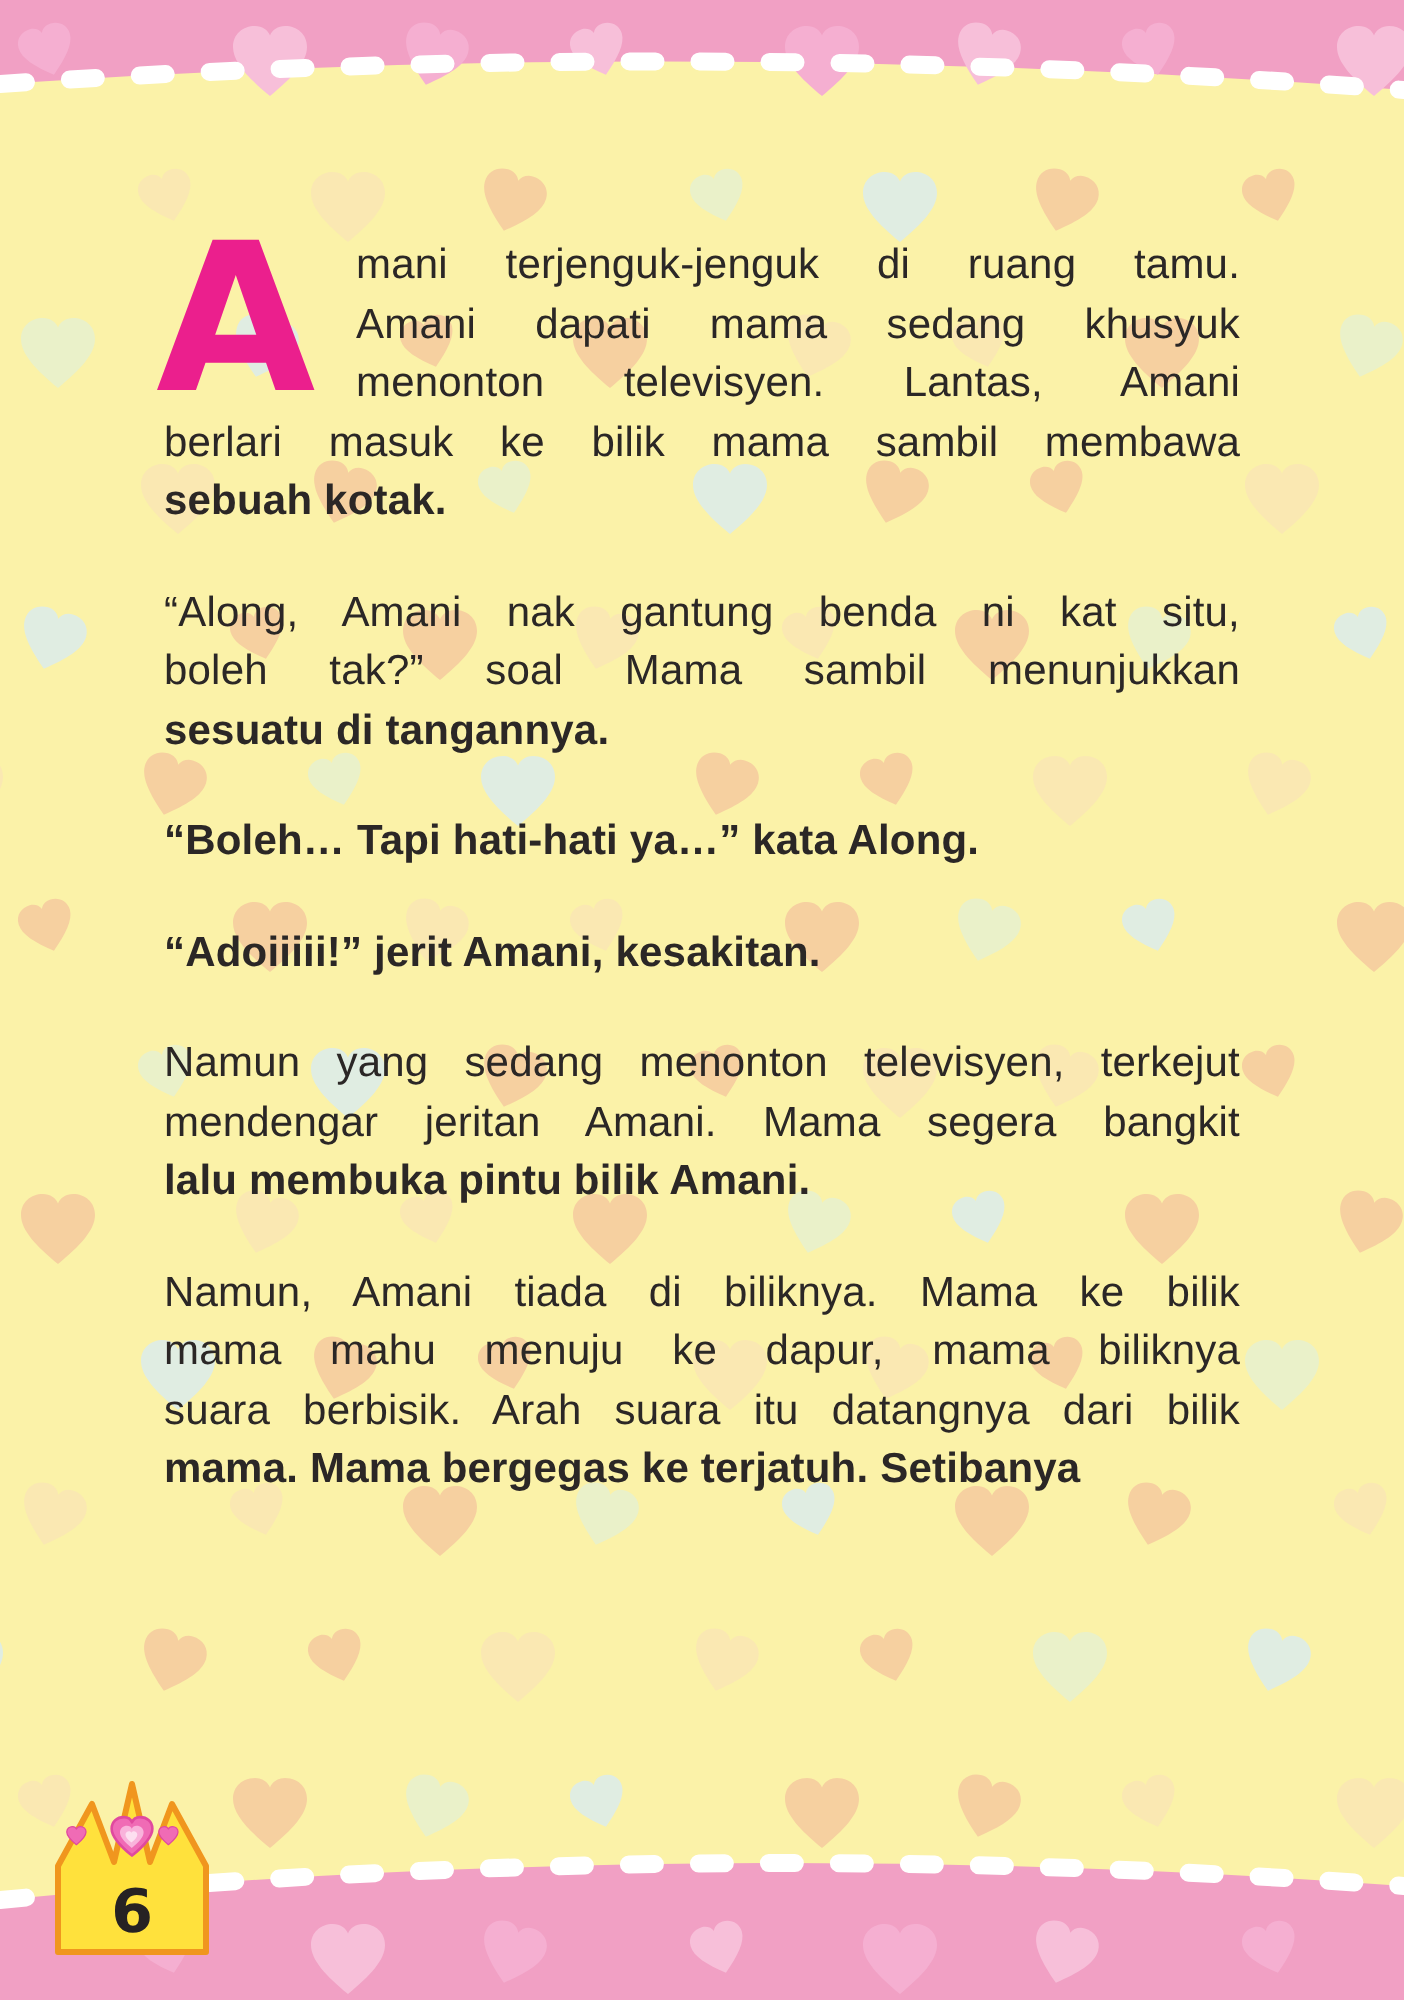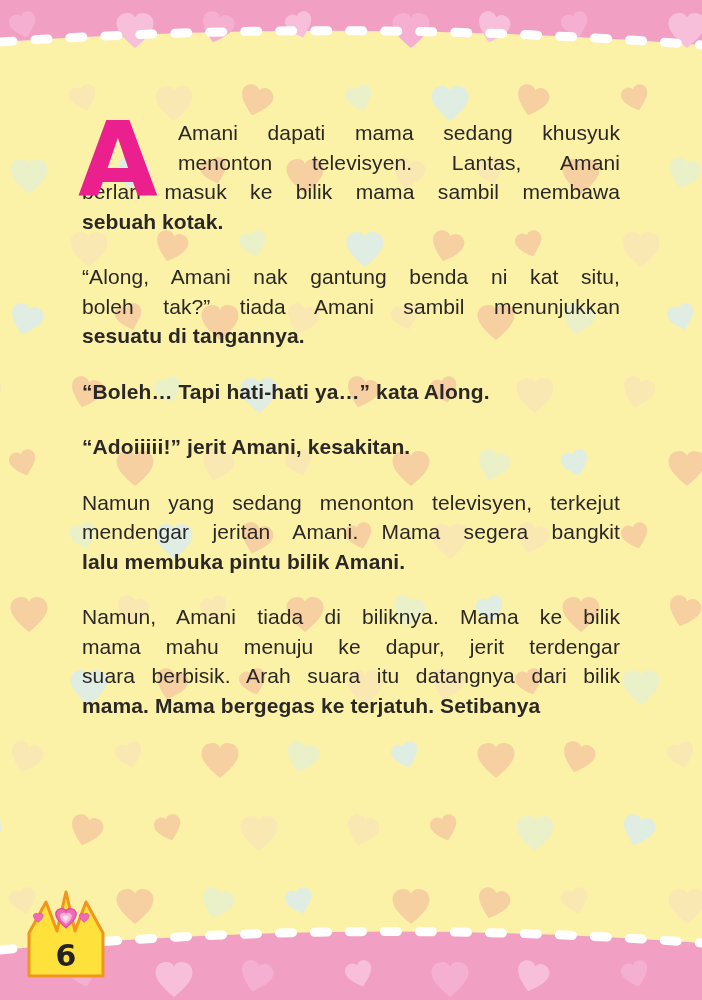--- a/index.html
+++ b/index.html
@@ -194,44 +194,45 @@
         <path d="M20 36 C9 27 1.5 19 1.5 11.5 C1.5 5 6.5 1 12.5 1 C16 1 19 3 20 5.8 C21 3 24 1 27.5 1 C33.5 1 38.5 5 38.5 11.5 C38.5 19 31 27 20 36 Z" fill="#F7BFD9" transform="translate(515,961) scale(0.86) rotate(16 20 18)"></path>
         <path d="M20 36 C9 27 1.5 19 1.5 11.5 C1.5 5 6.5 1 12.5 1 C16 1 19 3 20 5.8 C21 3 24 1 27.5 1 C33.5 1 38.5 5 38.5 11.5 C38.5 19 31 27 20 36 Z" fill="#F5AFD1" transform="translate(621,961) scale(0.72) rotate(-16 20 18)"></path>
       </g>
     <path class="dash" d="M0,42 Q351,18 702,45"></path>
     <path class="dash" d="M0,950 Q351,917 702,943"></path>
   </svg>
 
   <div class="story">
       <div class="para">
         <span class="dropcap">A</span>
+        <div class="line dc-indent">mani terjenguk-jenguk di ruang tamu.</div>
         <div class="line dc-indent">Amani dapati mama sedang khusyuk</div>
         <div class="line dc-indent">menonton televisyen. Lantas, Amani</div>
         <div class="line">berlari masuk ke bilik mama sambil membawa</div>
         <div class="line last">sebuah kotak.</div>
       </div>
       <div class="para">
         <div class="line">“Along, Amani nak gantung benda ni kat situ,</div>
-        <div class="line">boleh tak?” tiada Amani sambil menunjukkan</div>
+        <div class="line">boleh tak?” soal Mama sambil menunjukkan</div>
         <div class="line last">sesuatu di tangannya.</div>
       </div>
       <div class="para">
         <div class="line last">“Boleh… Tapi hati-hati ya…” kata Along.</div>
       </div>
       <div class="para">
         <div class="line last">“Adoiiiii!” jerit Amani, kesakitan.</div>
       </div>
       <div class="para">
         <div class="line">Namun yang sedang menonton televisyen, terkejut</div>
         <div class="line">mendengar jeritan Amani. Mama segera bangkit</div>
         <div class="line last">lalu membuka pintu bilik Amani.</div>
       </div>
       <div class="para">
         <div class="line">Namun, Amani tiada di biliknya. Mama ke bilik</div>
-        <div class="line">mama mahu menuju ke dapur, jerit terdengar</div>
+        <div class="line">mama mahu menuju ke dapur, mama biliknya</div>
         <div class="line">suara berbisik. Arah suara itu datangnya dari bilik</div>
         <div class="line last">mama. Mama bergegas ke terjatuh. Setibanya</div>
       </div>
     </div>
 
   <svg class="crown-svg" viewBox="0 0 92 94" xmlns="http://www.w3.org/2000/svg">
     <path class="crown-body" d="M9,90 L9,47 L26,16 L37,45 L46,6 L55,45 L66,16 L83,47 L83,90 Z"></path>
     <g transform="translate(13,27) scale(0.26)">
       <path class="gem" d="M20 36 C9 27 1.5 19 1.5 11.5 C1.5 5 6.5 1 12.5 1 C16 1 19 3 20 5.8 C21 3 24 1 27.5 1 C33.5 1 38.5 5 38.5 11.5 C38.5 19 31 27 20 36 Z"></path>
     </g>

